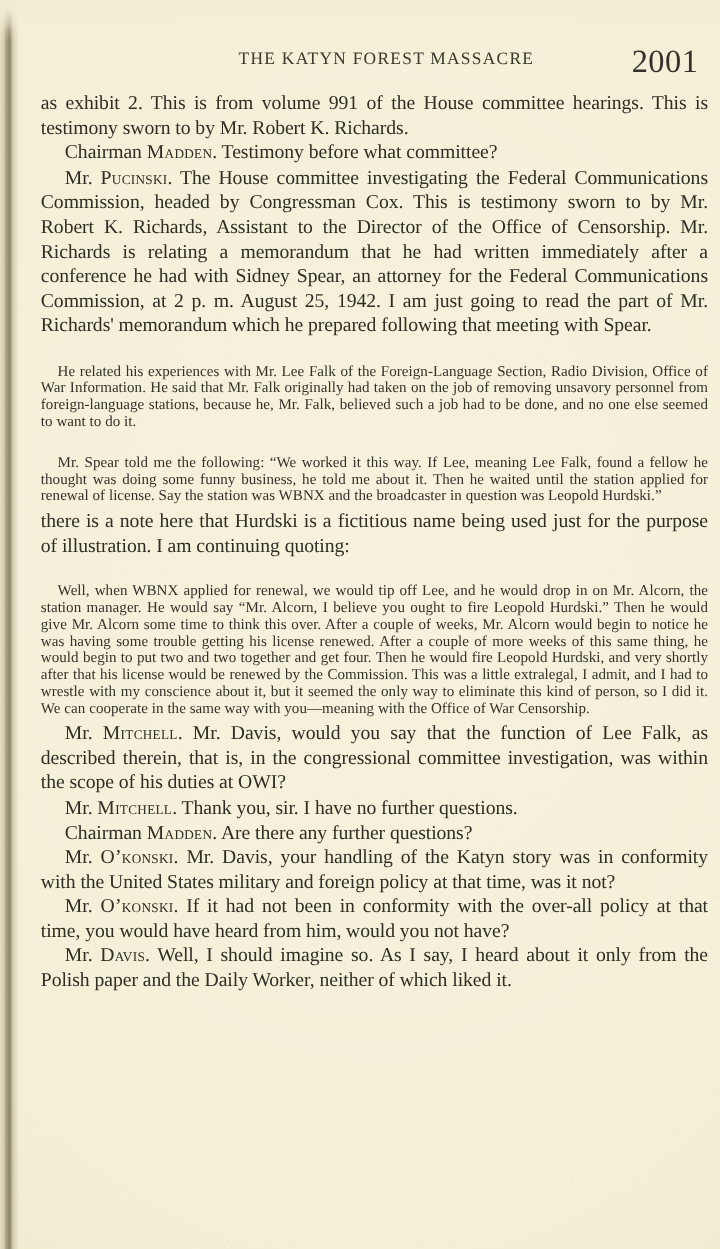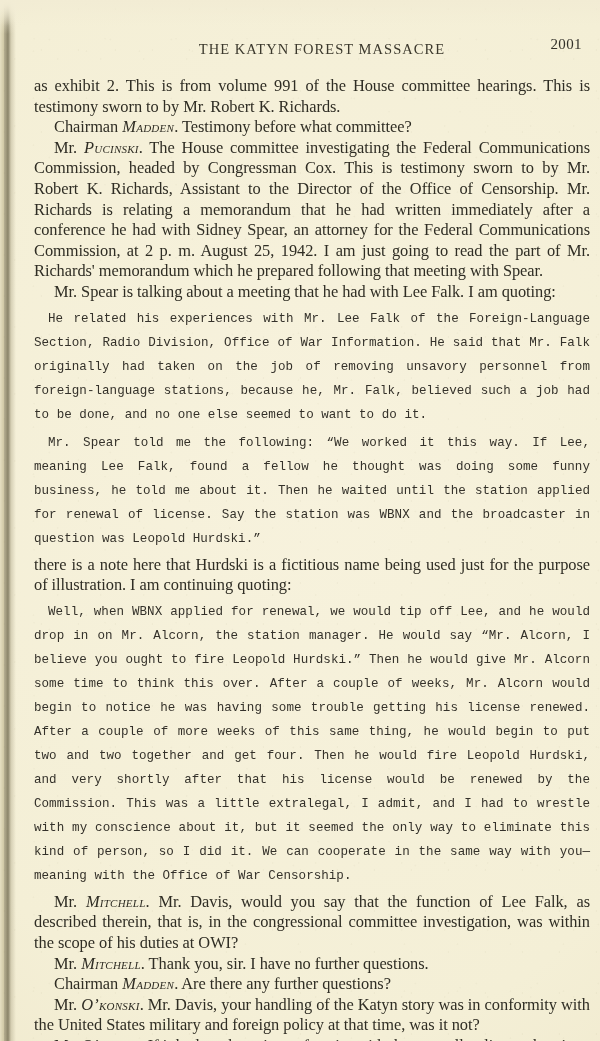--- a/index.html
+++ b/index.html
@@ -73,21 +73,21 @@
     letter-spacing: 1.05px;
     color: #3b382c;
     font-variant: small-caps;
     padding-left: 40px;
     white-space: nowrap;
   }
   .head-folio {
     position: absolute;
     right: 0;
     top: -5px;
-    font-size: 15px;
+    font-size: 27px;
     color: #33312a;
     letter-spacing: 0.4px;
   }
 
   
   .body-col {
     position: absolute;
     top: 76px;
     left: 34px;
     width: 556px;
@@ -105,33 +105,31 @@
     line-height: 20.6px;
     text-indent: 20px;
     color: #2f2d24;
     letter-spacing: -0.05px;
   }
   .para.noindent { text-indent: 0; }
 
   
   .extract {
     font-size: 12.55px;
-    line-height: 24px;
+    line-height: 14px;
     text-indent: 14px;
     color: #34312a;
     letter-spacing: 0.03px;
-    margin-top: 4px;
+    margin-top: 20px;
     margin-bottom: 4px;
-    font-family: Liberation Mono, monospace;
   }
 
   .sc {
     font-variant: small-caps;
     letter-spacing: 0.25px;
-    font-style: italic;
   }
 
   
   #grain {
     position: absolute;
     inset: 0;
     pointer-events: none;
     opacity: 0.32;
     background-image:
       radial-gradient(circle at 12% 22%, rgba(150,140,105,0.20) 0.6px, transparent 1.2px),
@@ -160,29 +158,29 @@
 
     <div class="running-head">
       <div class="head-title">THE KATYN FOREST MASSACRE</div>
       <div class="head-folio">2001</div>
     </div>
 
     <div class="body-col" id="body-col">
         <p class="para noindent">as exhibit 2.  This is from volume 991 of the House committee hearings.  This is testimony sworn to by Mr. Robert K. Richards.</p>
         <p class="para">Chairman <span class="sc">Madden</span>. Testimony before what committee?</p>
         <p class="para">Mr. <span class="sc">Pucinski</span>. The House committee investigating the Federal Communications Commission, headed by Congressman Cox.  This is testimony sworn to by Mr. Robert K. Richards, Assistant to the Director of the Office of Censorship.  Mr. Richards is relating a memorandum that he had written immediately after a conference he had with Sidney Spear, an attorney for the Federal Communications Commission, at 2 p. m. August 25, 1942.  I am just going to read the part of Mr. Richards' memorandum which he prepared following that meeting with Spear.</p>
-        <p class="para">Mr. Spear is talking about a meeting that he had with Lee Falk.  I am quoting:</p>
         <p class="extract">He related his experiences with Mr. Lee Falk of the Foreign-Language Section, Radio Division, Office of War Information.  He said that Mr. Falk originally had taken on the job of removing unsavory personnel from foreign-language stations, because he, Mr. Falk, believed such a job had to be done, and no one else seemed to want to do it.</p>
         <p class="extract">Mr. Spear told me the following: “We worked it this way.  If Lee, meaning Lee Falk, found a fellow he thought was doing some funny business, he told me about it.  Then he waited until the station applied for renewal of license.  Say the station was WBNX and the broadcaster in question was Leopold Hurdski.”</p>
         <p class="para noindent">there is a note here that Hurdski is a fictitious name being used just for the purpose of illustration.  I am continuing quoting:</p>
         <p class="extract">Well, when WBNX applied for renewal, we would tip off Lee, and he would drop in on Mr. Alcorn, the station manager.  He would say “Mr. Alcorn, I believe you ought to fire Leopold Hurdski.”  Then he would give Mr. Alcorn some time to think this over.  After a couple of weeks, Mr. Alcorn would begin to notice he was having some trouble getting his license renewed.  After a couple of more weeks of this same thing, he would begin to put two and two together and get four.  Then he would fire Leopold Hurdski, and very shortly after that his license would be renewed by the Commission.  This was a little extralegal, I admit, and I had to wrestle with my conscience about it, but it seemed the only way to eliminate this kind of person, so I did it.  We can cooperate in the same way with you—meaning with the Office of War Censorship.</p>
         <p class="para">Mr. <span class="sc">Mitchell</span>. Mr. Davis, would you say that the function of Lee Falk, as described therein, that is, in the congressional committee investigation, was within the scope of his duties at OWI?</p>
         <p class="para">Mr. <span class="sc">Mitchell</span>. Thank you, sir.  I have no further questions.</p>
         <p class="para">Chairman <span class="sc">Madden</span>. Are there any further questions?</p>
         <p class="para">Mr. <span class="sc">O’konski</span>. Mr. Davis, your handling of the Katyn story was in conformity with the United States military and foreign policy at that time, was it not?</p>
         <p class="para">Mr. <span class="sc">O’konski</span>. If it had not been in conformity with the over-all policy at that time, you would have heard from him, would you not have?</p>
+        <p class="para">Mr. <span class="sc">Davis</span>. Well, I should imagine so.  As I say, I heard about it only from the Polish paper and the Daily Worker, neither of which liked it.</p>
       </div>
 
   </div>
 
   <div id="grain"></div>
   <div id="topfade"></div>
 </div>
 
 </body></html>

